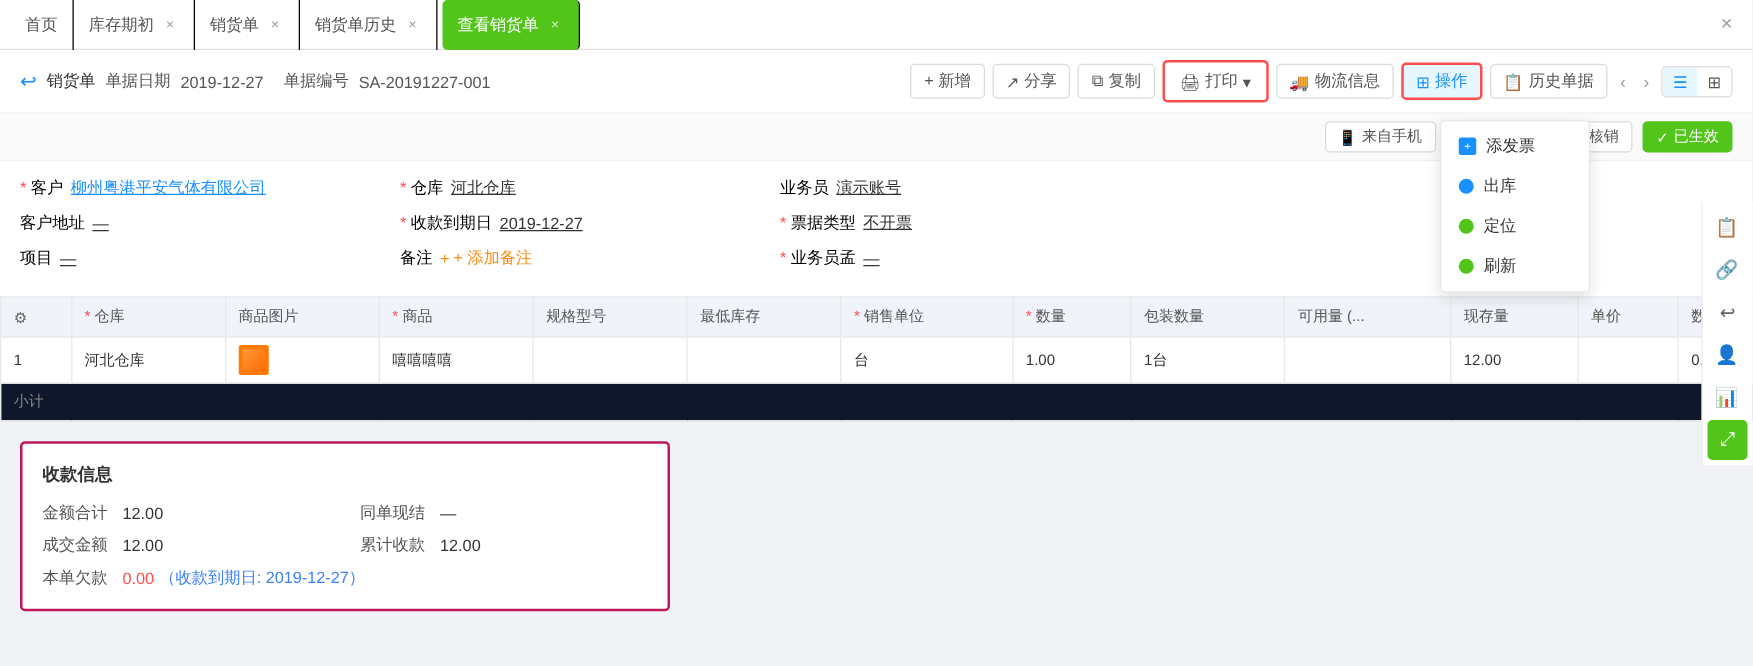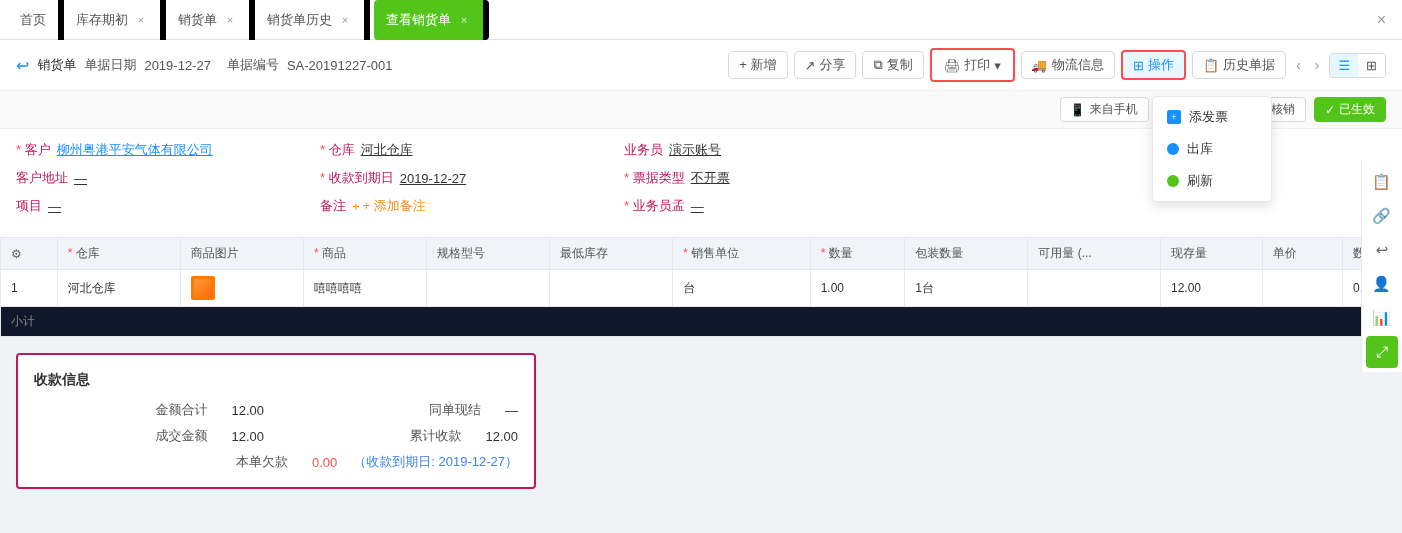--- a/index.html
+++ b/index.html
@@ -6,21 +6,21 @@
     body { font-family: 'Microsoft YaHei', Arial, sans-serif; font-size: 13px; background: #f0f2f5; color: #333; }
 
     
     .tab-bar {
       display: flex; align-items: center; background: #fff;
       border-bottom: 1px solid #e0e0e0; height: 40px; padding: 0 8px;
       position: relative;
     }
     .tab {
       display: flex; align-items: center; padding: 0 12px; height: 40px;
-      cursor: pointer; font-size: 13px; color: #555; border-right: 6px solid #000000;
+      cursor: pointer; font-size: 13px; color: #555; border-right: 1px solid #000000;
       white-space: nowrap;
     }
     .tab .tab-close {
       margin-left: 6px; color: #999; font-size: 11px; cursor: pointer;
       width: 14px; height: 14px; display: flex; align-items: center; justify-content: center;
       border-radius: 50%;
     }
     .tab.highlight { background: #52c41a; color: #fff; border-radius: 4px; margin: 0 4px; }
     .tab.highlight .tab-close { color: rgba(255,255,255,0.8); }
     .tab-bar-close {
@@ -75,21 +75,21 @@
     .form-section {
       padding: 12px 16px; background: #fff;
     }
     .form-row {
       display: flex; align-items: center; gap: 24px; margin-bottom: 10px;
       flex-wrap: wrap;
     }
     .form-field {
       display: flex; align-items: center; gap: 6px; min-width: 280px;
     }
-    .form-field label { color: #be185d; white-space: nowrap; }
+    .form-field label { color: #000000; white-space: nowrap; }
     .form-field label.required::before { content: '* '; color: #ff4d4f; }
     .form-field .field-value { color: #333; text-decoration: underline; }
     .form-field .field-value.link { color: #1890ff; cursor: pointer; }
     .add-note-btn { color: #fa8c16; cursor: pointer; display: flex; align-items: center; gap: 3px; }
 
     
     .table-section { overflow-x: auto; }
     table { width: 100%; border-collapse: collapse; font-size: 12px; }
     thead tr { background: #f0f3fa; }
     th {
@@ -106,21 +106,21 @@
     .product-img { width: 24px; height: 24px; background: #ff7a00; border-radius: 2px; display: flex; align-items: center; justify-content: center; }
     .product-img-inner { width: 18px; height: 18px; background: linear-gradient(135deg, #ff9a3c, #ff6a00); border-radius: 1px; }
 
     
     .payment-section {
       margin: 16px; padding: 16px; border: 2px solid #be185d; border-radius: 4px;
       background: #fff; max-width: 520px;
     }
     .payment-title { font-weight: 600; font-size: 14px; margin-bottom: 12px; color: #333; }
     .payment-grid { display: grid; grid-template-columns: 1fr 1fr; gap: 8px 24px; }
-    .payment-row { display: flex; align-items: center; gap: 16px; justify-content: flex-end; }
+    .payment-row { display: flex; align-items: center; gap: 4px; }
     .payment-label { color: #555; white-space: nowrap; min-width: 60px; }
     .payment-value { color: #333; font-weight: 500; }
     .payment-value.red { color: #ff4d4f; }
     .payment-date { color: #3b82f6; }
 
     
     .dropdown-menu {
       position: absolute; top: 96px; right: 130px;
       background: #fff; border: 1px solid #e8e8e8; border-radius: 4px;
       box-shadow: 0 4px 12px rgba(0,0,0,0.12); z-index: 100; min-width: 120px;
@@ -386,20 +386,24 @@
         <span style="color:#fff;font-size:9px;">+</span>
       </div>
       <span>添发票</span>
     </div>
     <div class="menu-item">
       <div class="menu-icon-circle"></div>
       <span>出库</span>
     </div>
     <div class="menu-item">
       <div class="menu-icon-circle green"></div>
+      <span>定位</span>
+    </div>
+    <div class="menu-item">
+      <div class="menu-icon-circle green"></div>
       <span>刷新</span>
     </div>
   </div>
 
   <div class="right-sidebar">
     <div class="sidebar-icon">📋</div>
     <div class="sidebar-icon">🔗</div>
     <div class="sidebar-icon">↩</div>
     <div class="sidebar-icon">👤</div>
     <div class="sidebar-icon">📊</div>

